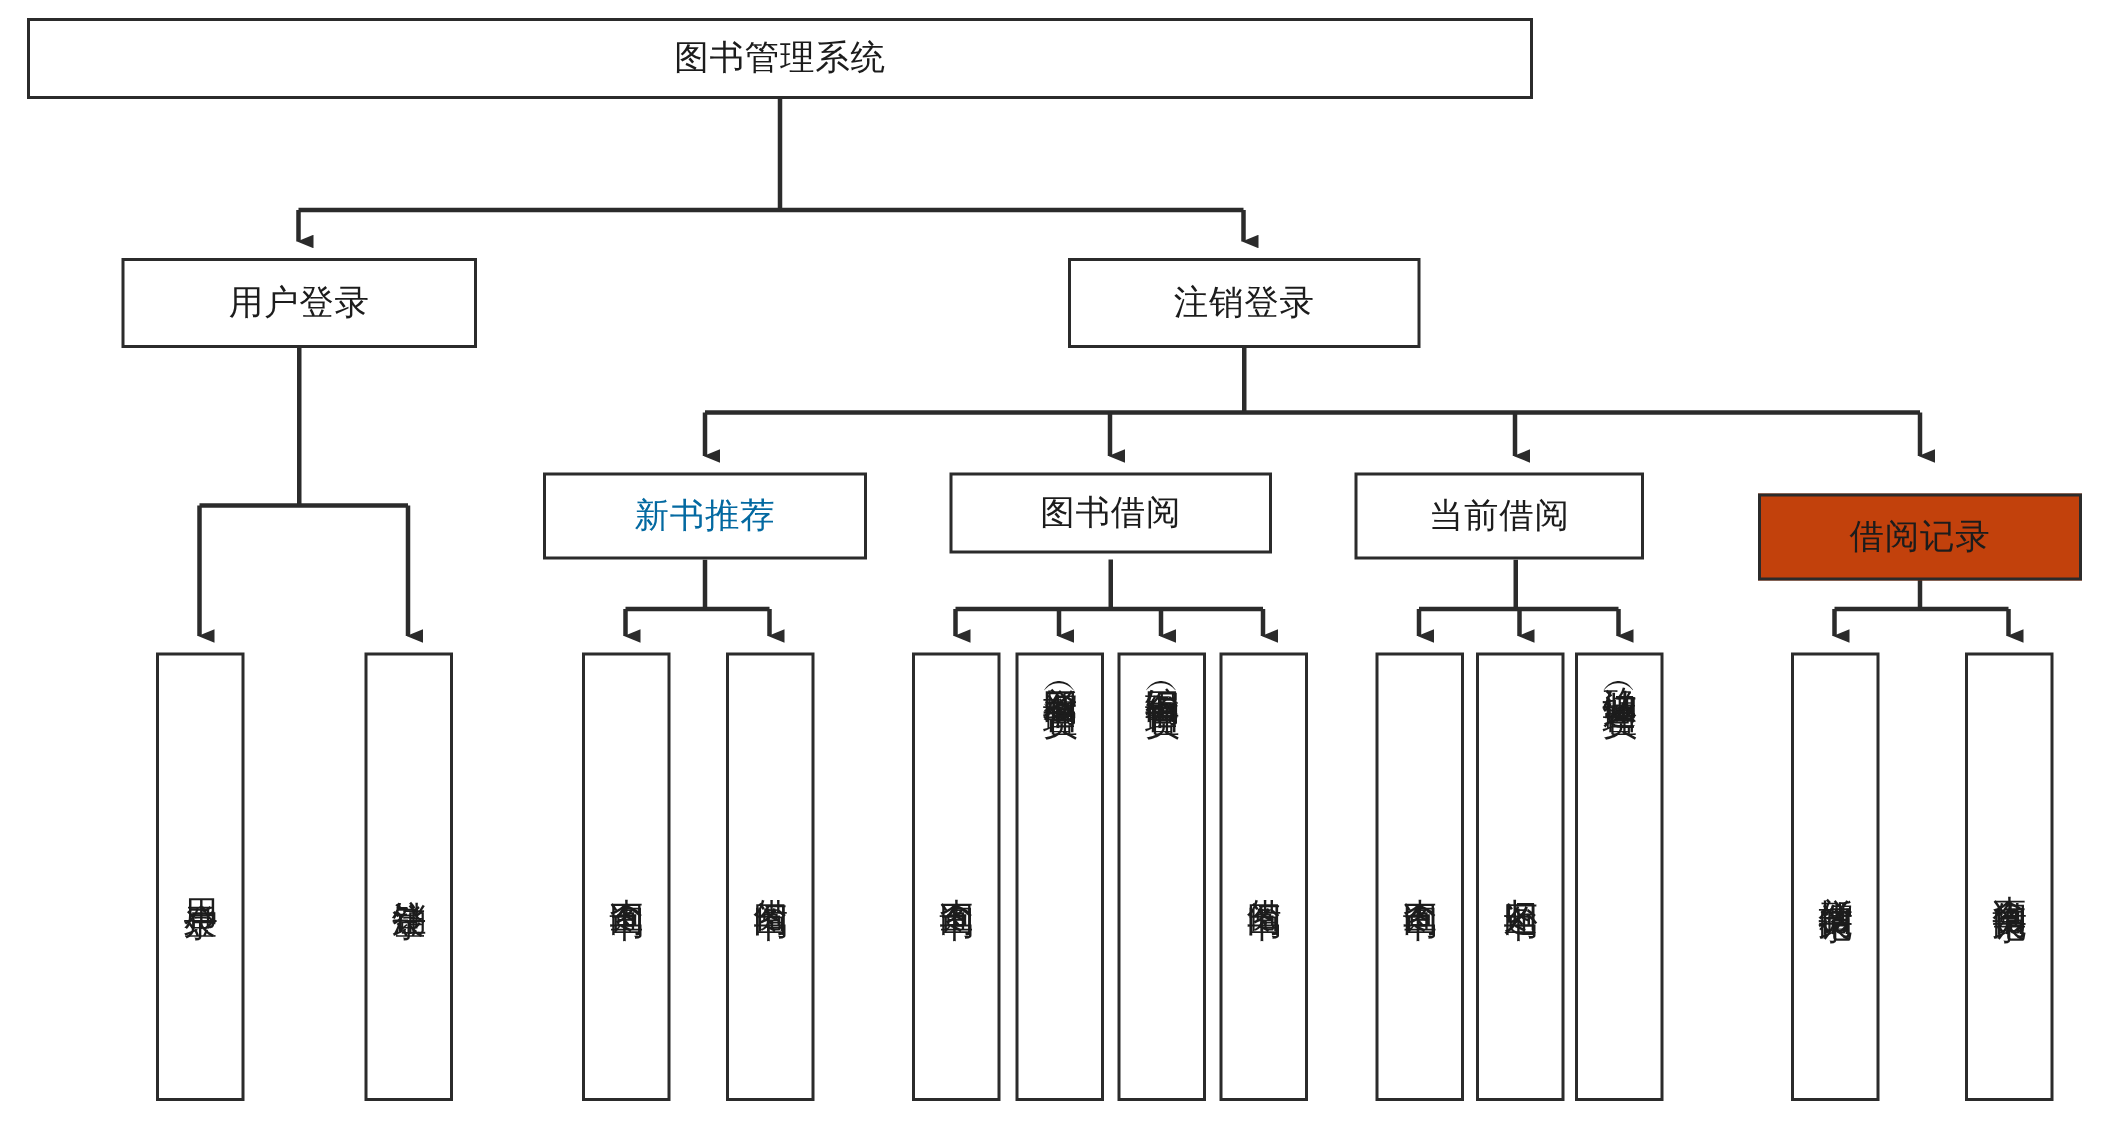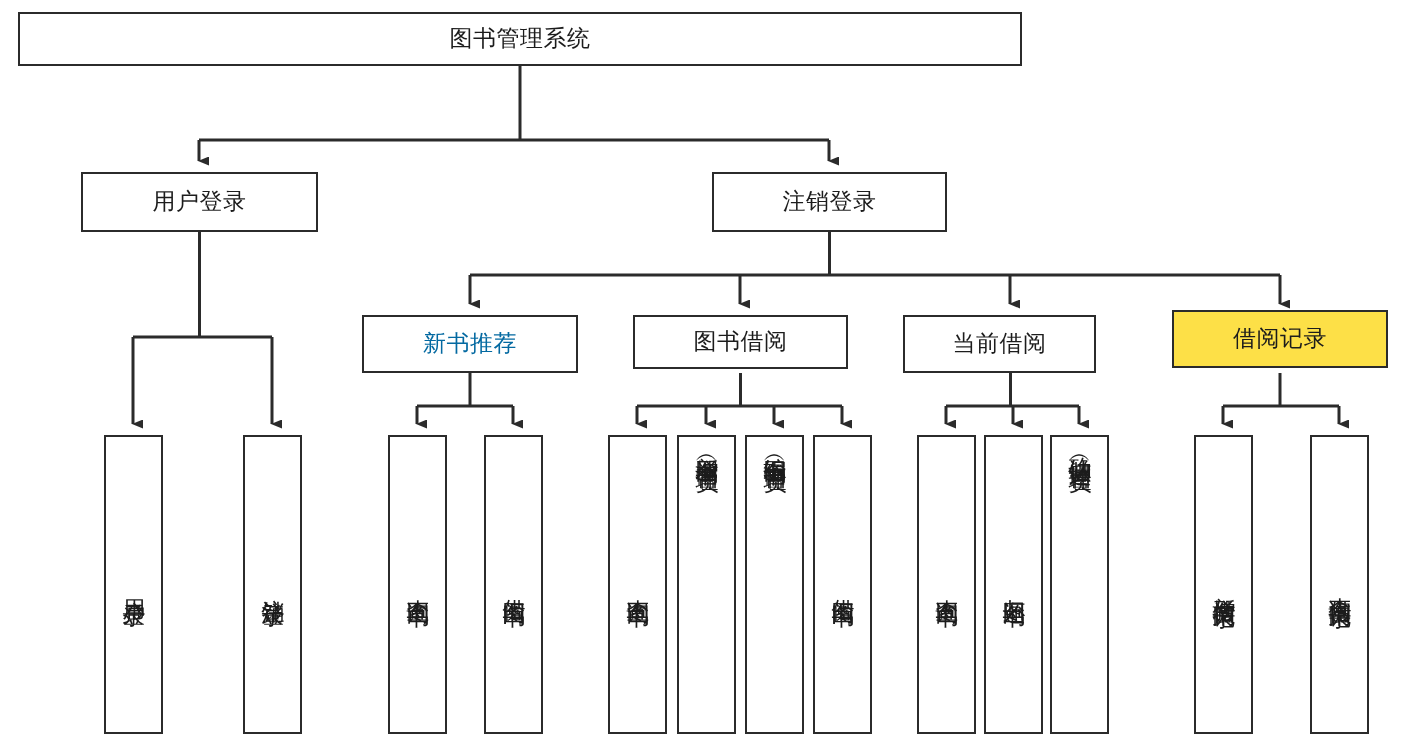--- a/index.html
+++ b/index.html
@@ -133,21 +133,21 @@
       </div>
       <div class="node horizontal" style="left: 362px; top: 315px; width: 216px; height: 58px; border-color: rgb(43, 43, 43); background: rgb(255, 255, 255);">
         <span class="node-label" style="color: #0369a1; text-align: right;">新书推荐</span>
       </div>
       <div class="node horizontal" style="left: 633px; top: 315px; width: 215px; height: 54px; border-color: rgb(43, 43, 43); background: rgb(255, 255, 255);">
         <span class="node-label" style="color: rgb(28, 28, 28);">图书借阅</span>
       </div>
       <div class="node horizontal" style="left: 903px; top: 315px; width: 193px; height: 58px; border-color: rgb(43, 43, 43); background: rgb(255, 255, 255);">
         <span class="node-label" style="color: rgb(28, 28, 28);">当前借阅</span>
       </div>
-      <div class="node horizontal" style="left: 1172px; top: 310px; width: 216px; height: 58px; border-color: rgb(43, 43, 43); background: #fde047;">
+      <div class="node horizontal" style="left: 1172px; top: 329px; width: 216px; height: 58px; border-color: rgb(43, 43, 43); background: #c2410c;">
         <span class="node-label" style="color: rgb(28, 28, 28);">借阅记录</span>
       </div>
       <div class="node vertical centered" style="left: 104px; top: 435px; width: 59px; height: 299px; border-color: rgb(43, 43, 43); background: rgb(255, 255, 255);">
         <span class="node-label" style="color: rgb(28, 28, 28);">用户登录</span>
       </div>
       <div class="node vertical centered" style="left: 243px; top: 435px; width: 59px; height: 299px; border-color: rgb(43, 43, 43); background: rgb(255, 255, 255);">
         <span class="node-label" style="color: rgb(28, 28, 28);">注销登录</span>
       </div>
       <div class="node vertical centered" style="left: 388px; top: 435px; width: 59px; height: 299px; border-color: rgb(43, 43, 43); background: rgb(255, 255, 255);">
         <span class="node-label" style="color: rgb(28, 28, 28);">查询图书</span>

